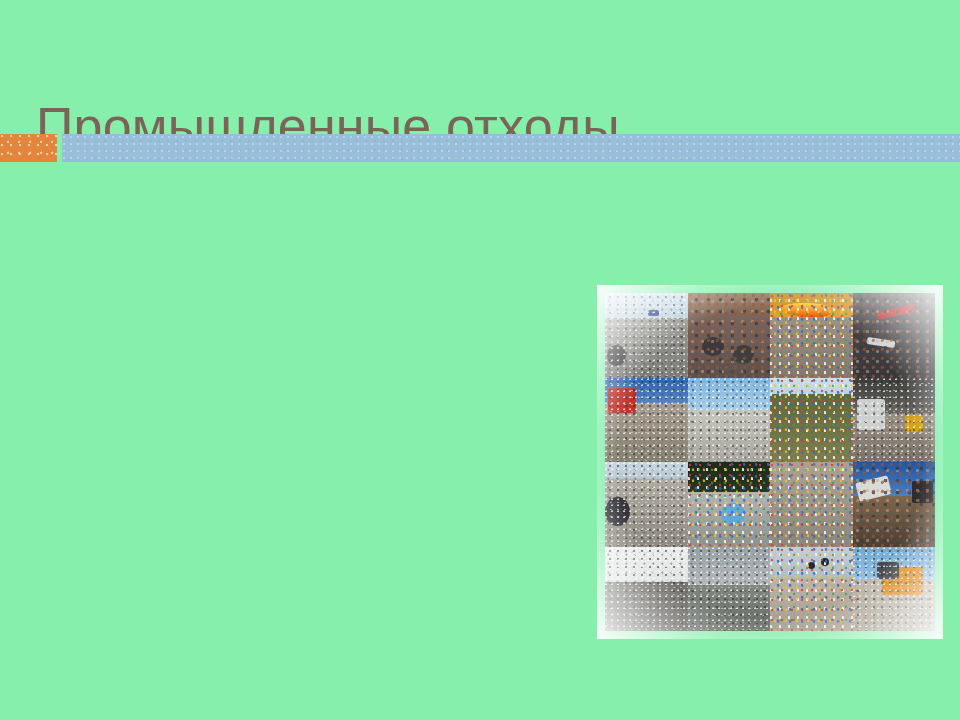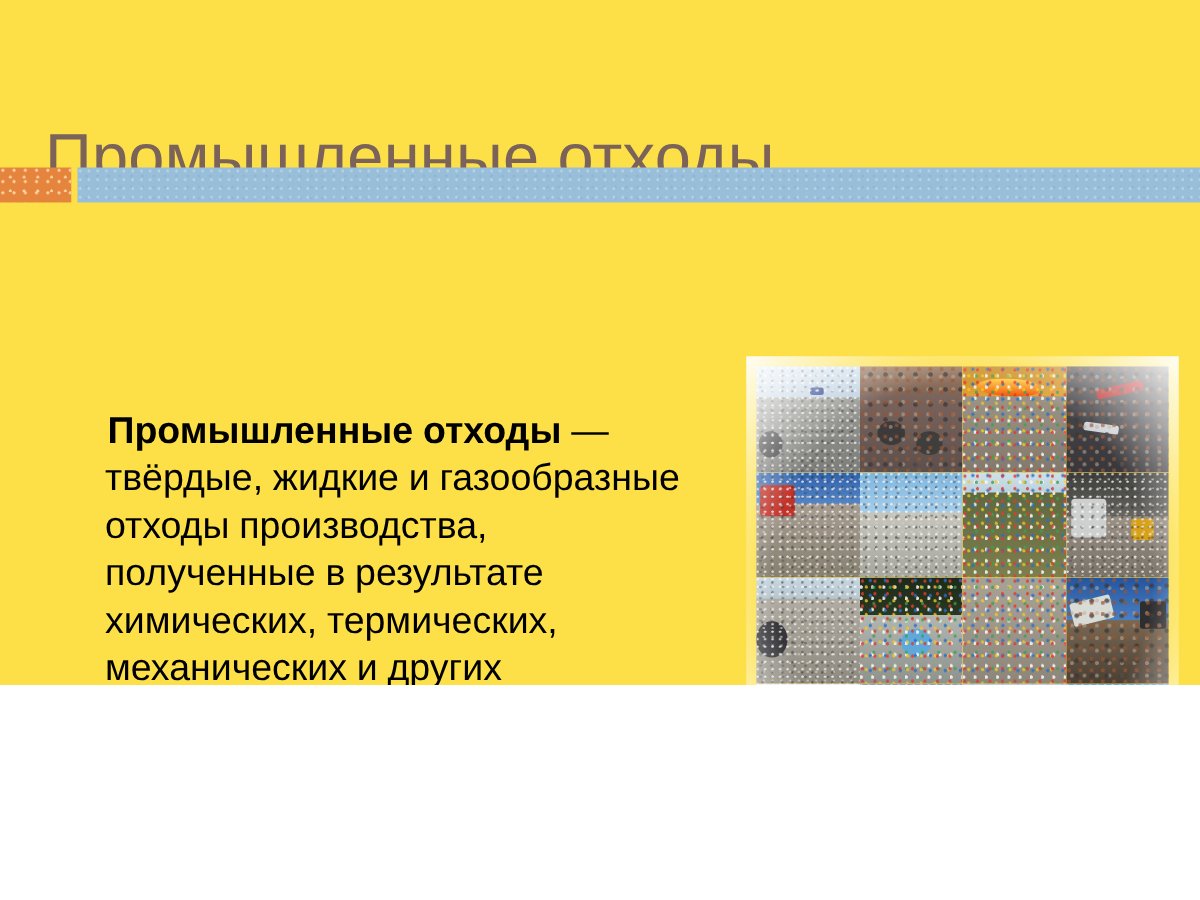--- a/index.html
+++ b/index.html
@@ -9,22 +9,22 @@
   body {
     width: 960px;
     height: 720px;
     background: #ffffff;
     font-family: "Liberation Sans", sans-serif;
     overflow: hidden;
   }
   .slide {
     position: relative;
     width: 960px;
-    height: 548px;
-    background: #fde047;
+    height: 720px;
+    background: #86efac;
     overflow: hidden;
   }
 
   
   .slide-title {
     position: absolute;
     left: 36px;
     top: 60px;
     width: 880px;
     font-size: 52px;
@@ -165,23 +165,20 @@
 
 <div class="slide">
 
   <h1 class="slide-title">Промышленные отходы</h1>
 
   <div class="accent-row">
     <div class="accent-orange"></div>
     <div class="accent-blue"></div>
   </div>
 
-  <div class="body-block">
-    <p class="body-text"><span class="lead">Промышленные отходы</span><span> — твёрдые, жидкие и газообразные отходы производства, полученные в результате химических, термических, механических и других преобразований материалов природного и антропогенного происхождения.</span></p>
-  </div>
 
   <div class="collage">
 
     <div class="tile">
       <div class="sky" style="background:linear-gradient(#cfe0ef,#b9ccdd)"></div>
       <div class="ground" style="background:linear-gradient(#9a9a95,#7c7c79)"></div>
       <div class="blob" style="left:52%;top:20%;width:14%;height:7%;border-radius:2px;background:#27408f"></div>
       <div class="blob" style="left:3%;top:62%;width:22%;height:24%;background:#3a3a3c"></div>
       <div class="speck fine"></div>
     </div>

